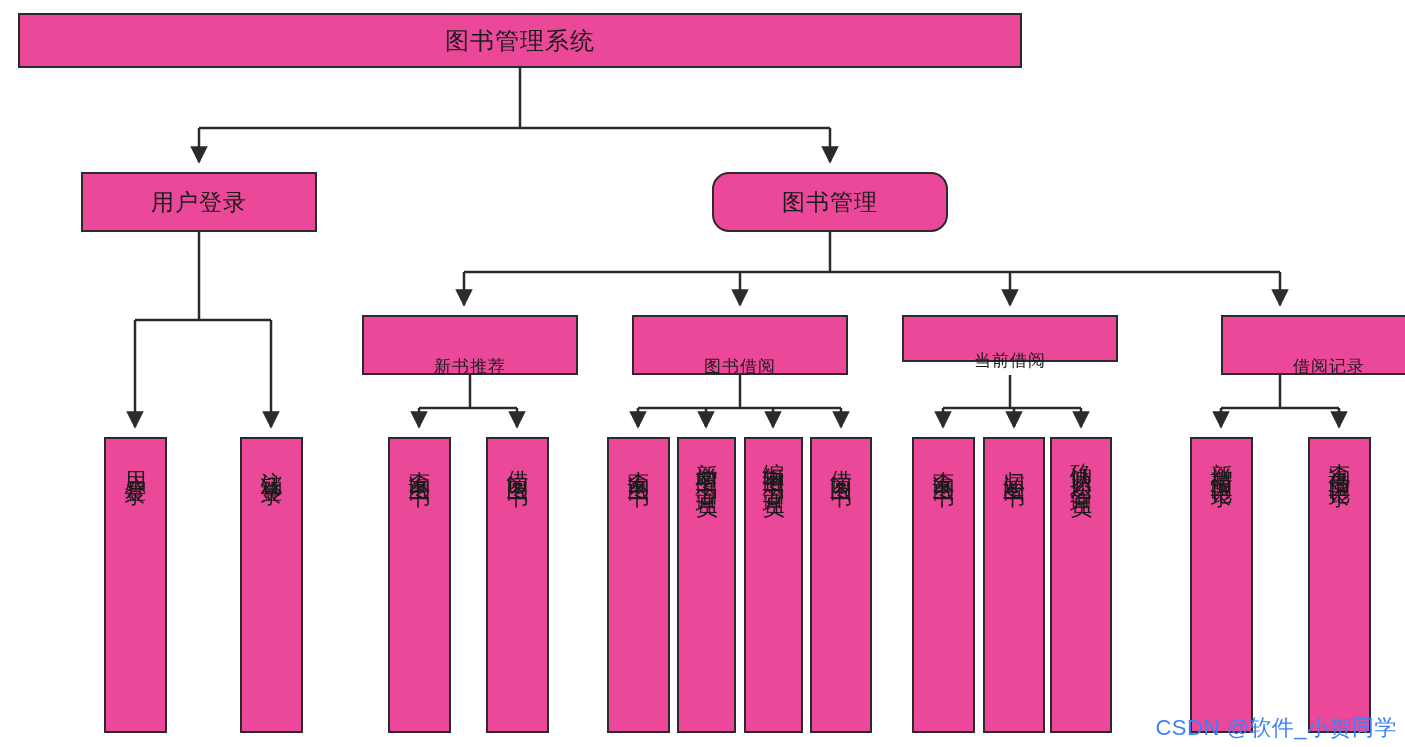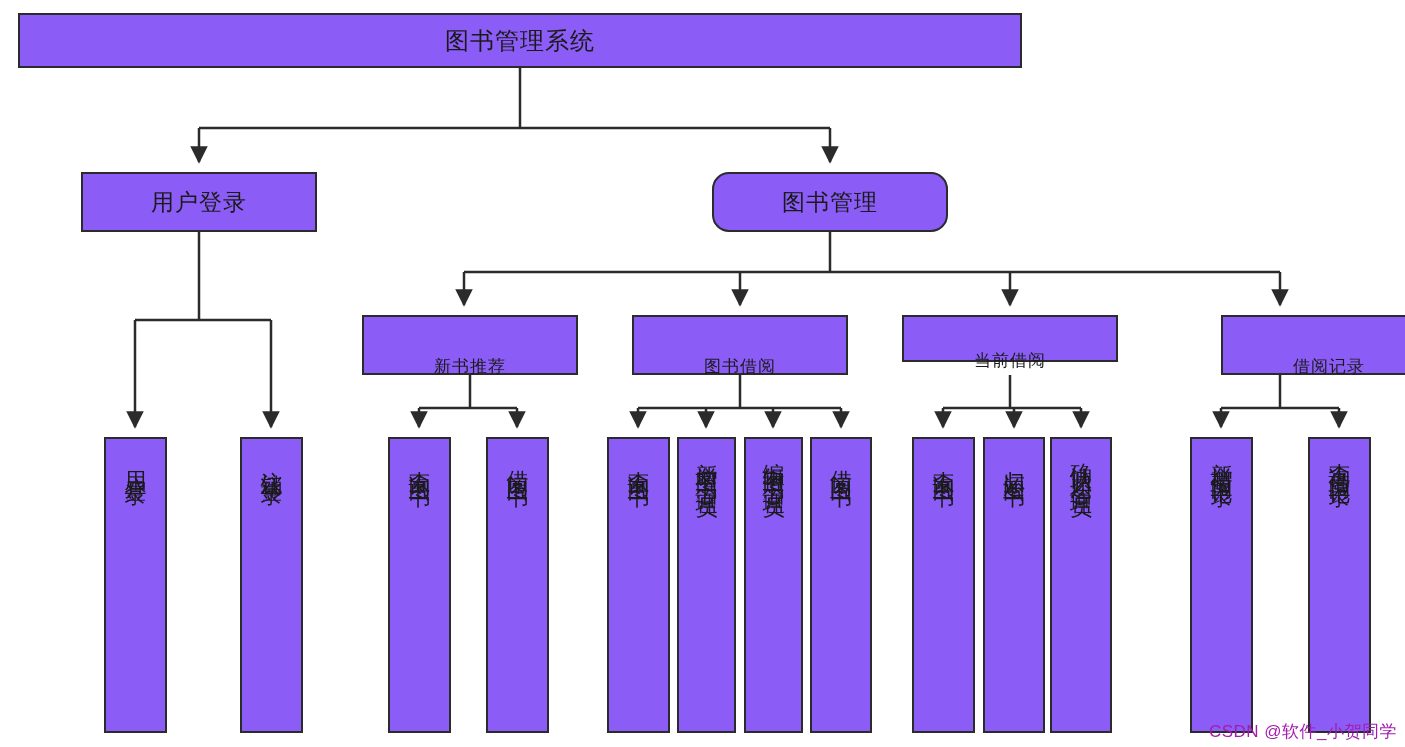--- a/index.html
+++ b/index.html
@@ -25,21 +25,21 @@
     left: 0;
     top: 0;
     width: 1405px;
     height: 747px;
     pointer-events: none;
   }
   .node {
     position: absolute;
     box-sizing: border-box;
     border: 2.5px solid #2b2b2b;
-    background: #8b5cf6;
+    background: #ec4899;
     display: flex;
     align-items: center;
     justify-content: center;
     color: #1a1a1a;
   }
   .node-label {
     font-size: 23px;
     line-height: 1.15;
     letter-spacing: 1px;
     white-space: nowrap;
@@ -60,22 +60,22 @@
     letter-spacing: 5px;
     line-height: 1;
     white-space: nowrap;
     display: block;
   }
   .node.leaf.tall-text { padding-top: 6px; }
   .watermark {
     position: absolute;
     right: 8px;
     bottom: 4px;
-    font-size: 17px;
-    color: #a21caf;
+    font-size: 22px;
+    color: #3b82f6;
     letter-spacing: 0.5px;
     white-space: nowrap;
     font-family: "Liberation Sans", "DejaVu Sans", sans-serif;
   }
 </style>
 </head>
 <body>
 
 <div id="diagram-root">
 

